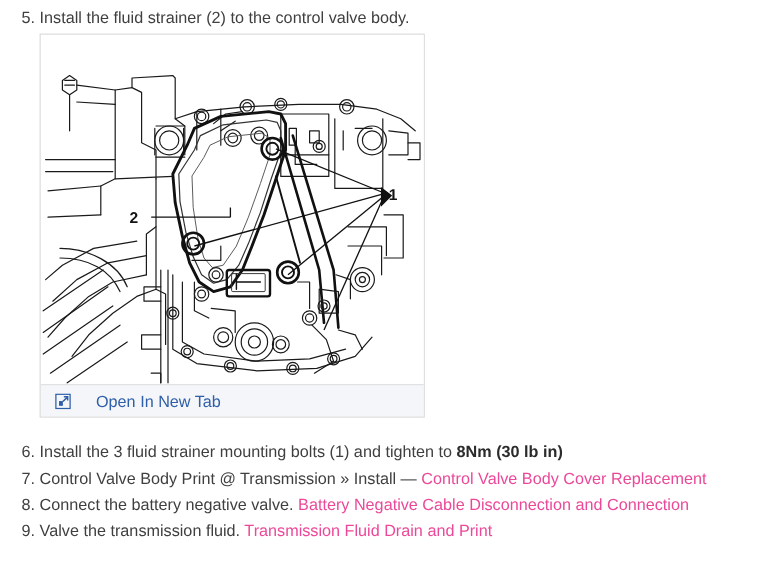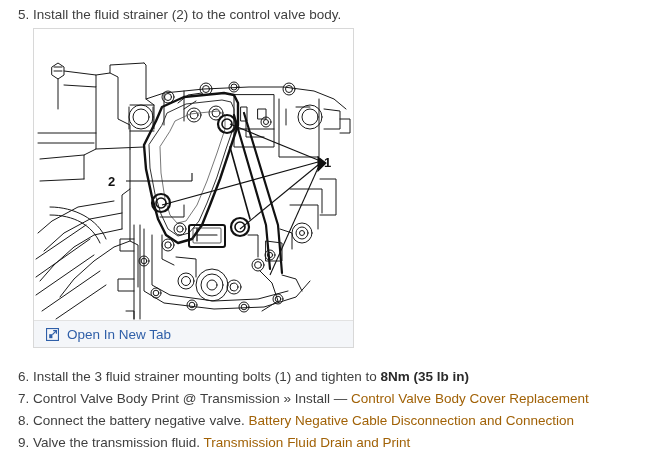--- a/index.html
+++ b/index.html
@@ -68,21 +68,21 @@
     background: #f4f6f9;
     border-top: 1px solid #e2e2e2;
     box-sizing: border-box;
   }
   .fig-btn {
     position: absolute;
     top: 0;
     height: 27px;
     display: flex;
     align-items: center;
-    gap: 8px;
+    gap: 21px;
     color: #2f5fa8;
     font-size: 13.5px;
     cursor: pointer;
     user-select: none;
     text-decoration: none;
   }
   .fig-btn-open { left: 11px; }
   .fig-btn-zoom { left: 222px; }
   .fig-btn .ico {
     display: inline-flex;
@@ -97,21 +97,21 @@
     position: absolute;
     left: 18px;
     top: 367px;
     width: 630px;
   }
   .steps .step-line {
     margin: 0 0 1px 0;
   }
   .steps .step-line + .step-line { margin-top: 3px; }
   .lnk {
-    color: #a16207;
+    color: #ec4899;
     text-decoration: none;
     cursor: pointer;
   }
   .bold { font-weight: bold; color: #2b2b2b; }
 
   
   .callout {
     font-family: "Liberation Sans", sans-serif;
     font-size: 13px;
     font-weight: bold;
@@ -315,21 +315,21 @@
         <span>Open In New Tab</span>
       </a>
 
 
     </div>
   </div>
 
   <div class="steps">
 
     <div class="step-line">
-      <span>6.</span><span> Install the 3 fluid strainer mounting bolts (1) and tighten to </span><span class="bold">8Nm (35 lb in)</span>
+      <span>6.</span><span> Install the 3 fluid strainer mounting bolts (1) and tighten to </span><span class="bold">8Nm (30 lb in)</span>
     </div>
 
     <div class="step-line">
       <span>7.</span><span> Control Valve Body Print @ Transmission » Install — </span><a class="lnk">Control Valve Body Cover Replacement</a>
     </div>
 
     <div class="step-line">
       <span>8.</span><span> Connect the battery negative valve. </span><a class="lnk">Battery Negative Cable Disconnection and Connection</a>
     </div>
 

